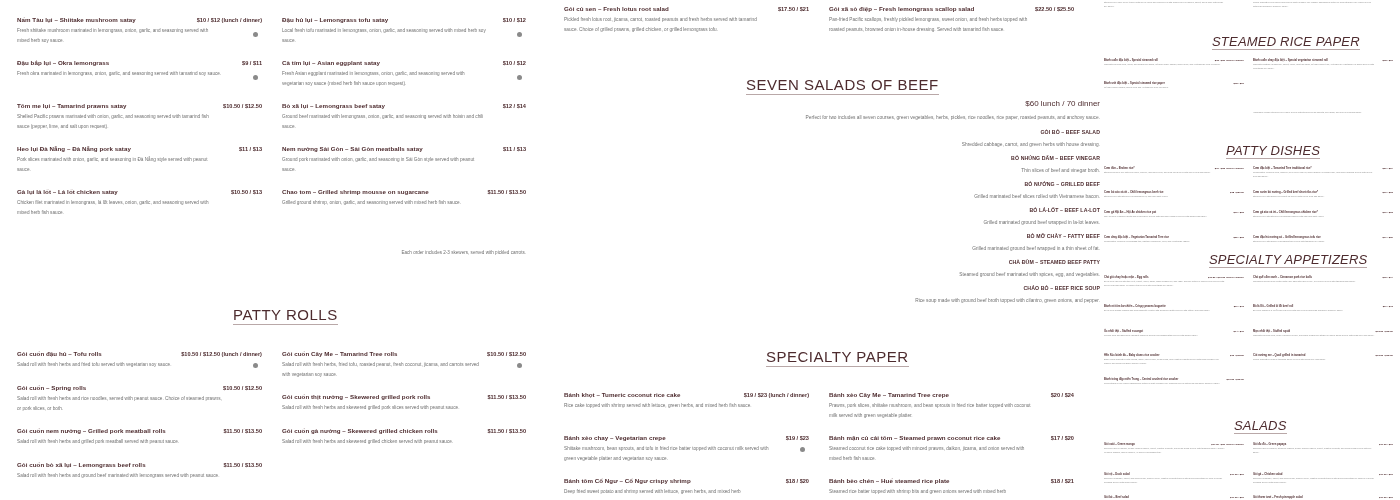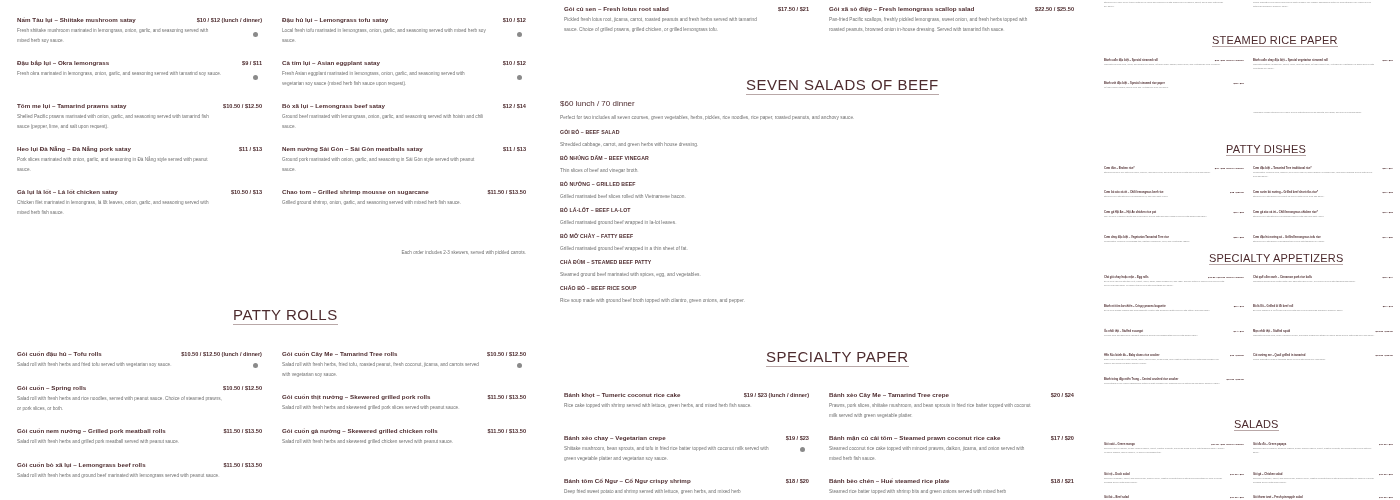--- a/index.html
+++ b/index.html
@@ -11,29 +11,29 @@
   .item-head { display: flex; justify-content: space-between; align-items: baseline; }
   .item-name { font-weight: bold; font-size: 6.2px; color: #4d2b2e; letter-spacing: 0.05px; }
   .item-price { font-weight: bold; font-size: 5.6px; color: #4d2b2e; white-space: nowrap; }
   .item-desc { font-size: 4.7px; color: #6f6f6f; line-height: 9.6px; margin-top: 3px; padding-right: 40px; }
   .veg { position: absolute; right: 4px; font-size: 5px; color: #777; width: 5px; height: 5px; border-radius: 50%; background: #8a8a8a; display: inline-block; }
 
   .section-title { position: absolute; font-size: 15px; color: #4d2b2e; letter-spacing: 0.5px; border-bottom: 1.2px solid #b9a8a8; line-height: 16px; padding-bottom: 1px; }
   .note { position: absolute; font-size: 4.6px; color: #6f6f6f; }
 
   
-  .beef-center { position: absolute; left: 560px; width: 540px; text-align: left; }
+  .beef-center { position: absolute; left: 560px; width: 540px; text-align: right; }
   .beef-price { font-size: 8px; color: #4d2b2e; }
   .beef-intro { font-size: 4.8px; color: #6f6f6f; }
   .course-title { font-size: 5.2px; font-weight: bold; color: #4d2b2e; letter-spacing: 0.1px; }
   .course-desc { font-size: 4.8px; color: #6f6f6f; }
 
   
   .thumb { position: absolute; left: 1095px; width: 305px; }
-  .thumb .t-title { position: absolute; font-size: 11px; color: #4d2b2e; border-bottom: 0.8px solid #b9a8a8; letter-spacing: 0.2px; }
+  .thumb .t-title { position: absolute; font-size: 13px; color: #4d2b2e; border-bottom: 0.8px solid #b9a8a8; letter-spacing: 0.2px; font-style: italic; }
   .t-item { position: absolute; width: 140px; }
   .t-name { font-size: 2.7px; font-weight: bold; color: #4d2b2e; }
   .t-price { position: absolute; right: 0; top: 0; font-size: 2.5px; font-weight: bold; color: #4d2b2e; }
   .t-desc { font-size: 2.2px; color: #888; line-height: 3.4px; margin-top: 1.2px; padding-right: 18px; }
   .t-note { position: absolute; font-size: 2.2px; color: #888; }
 </style>
 </head>
 <body>
 
 <div class="col" style="left:17px; top:16px; width:245px;">

